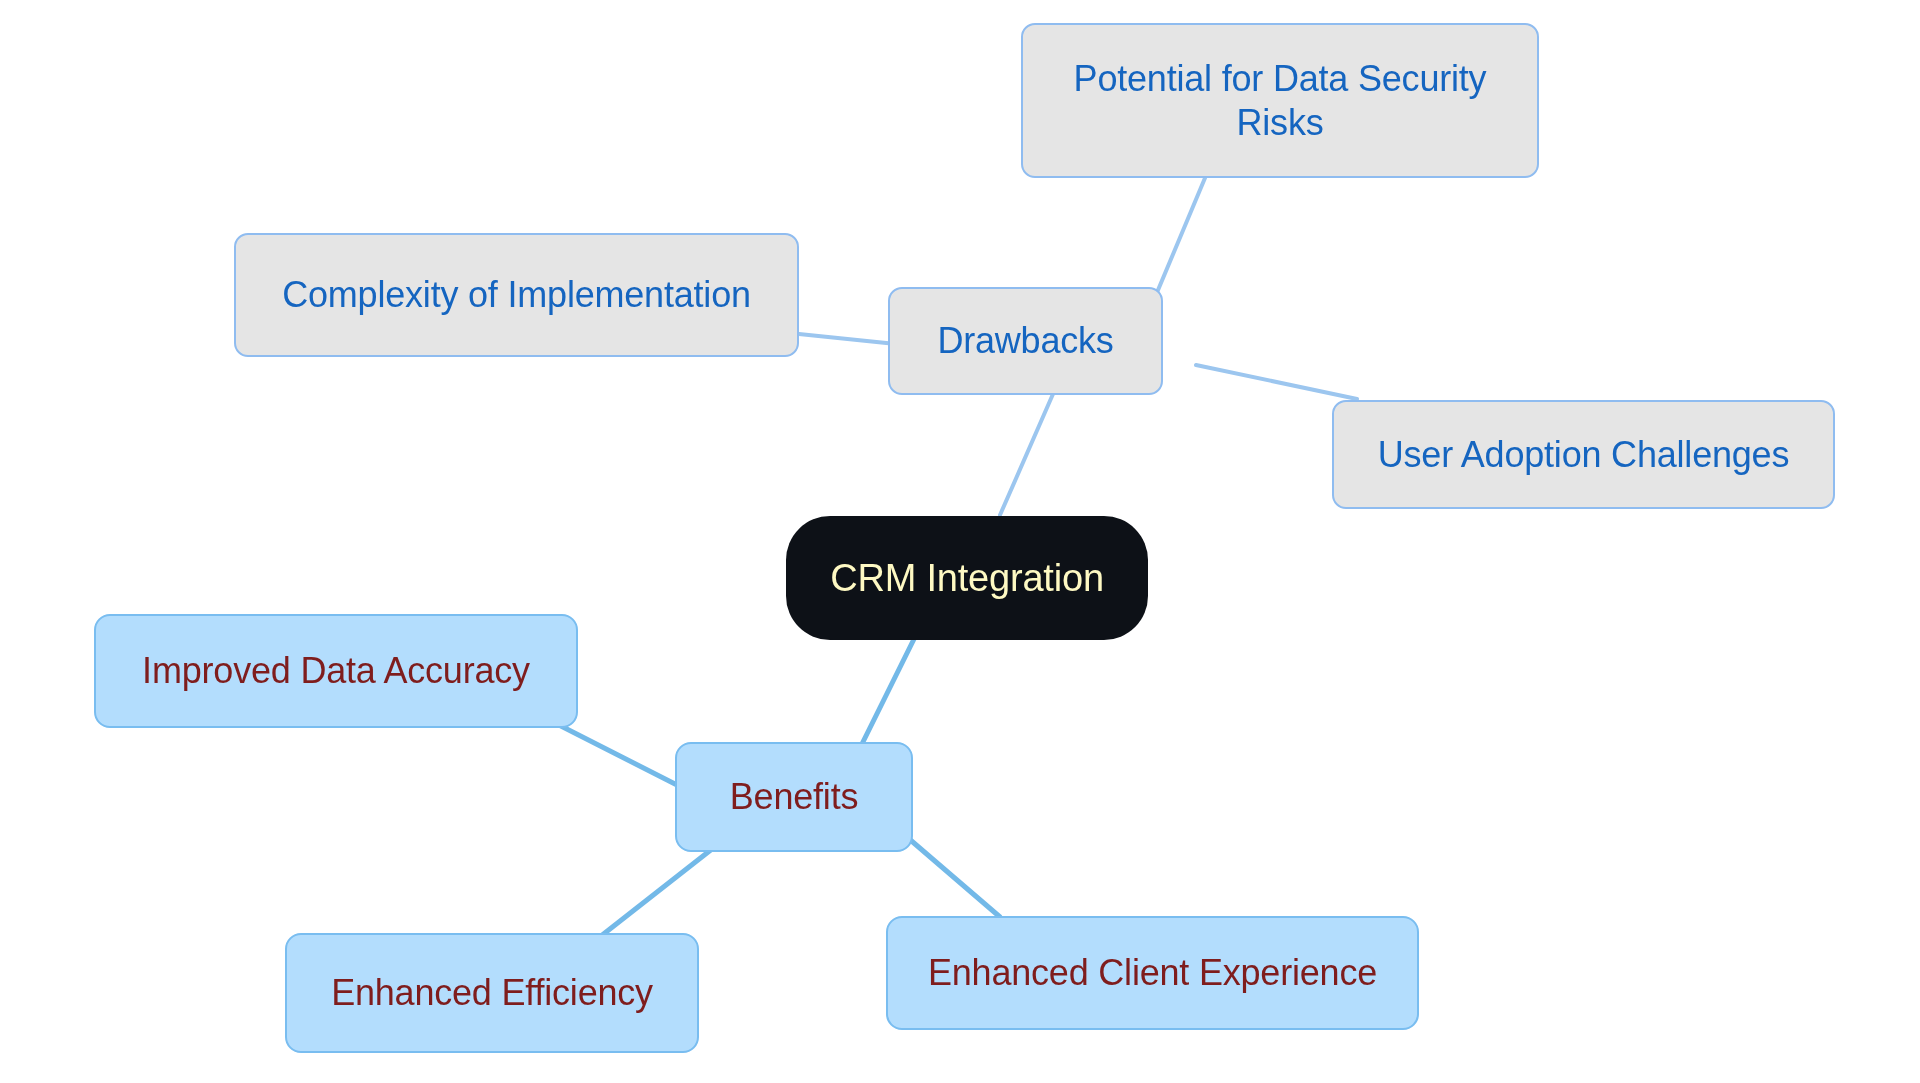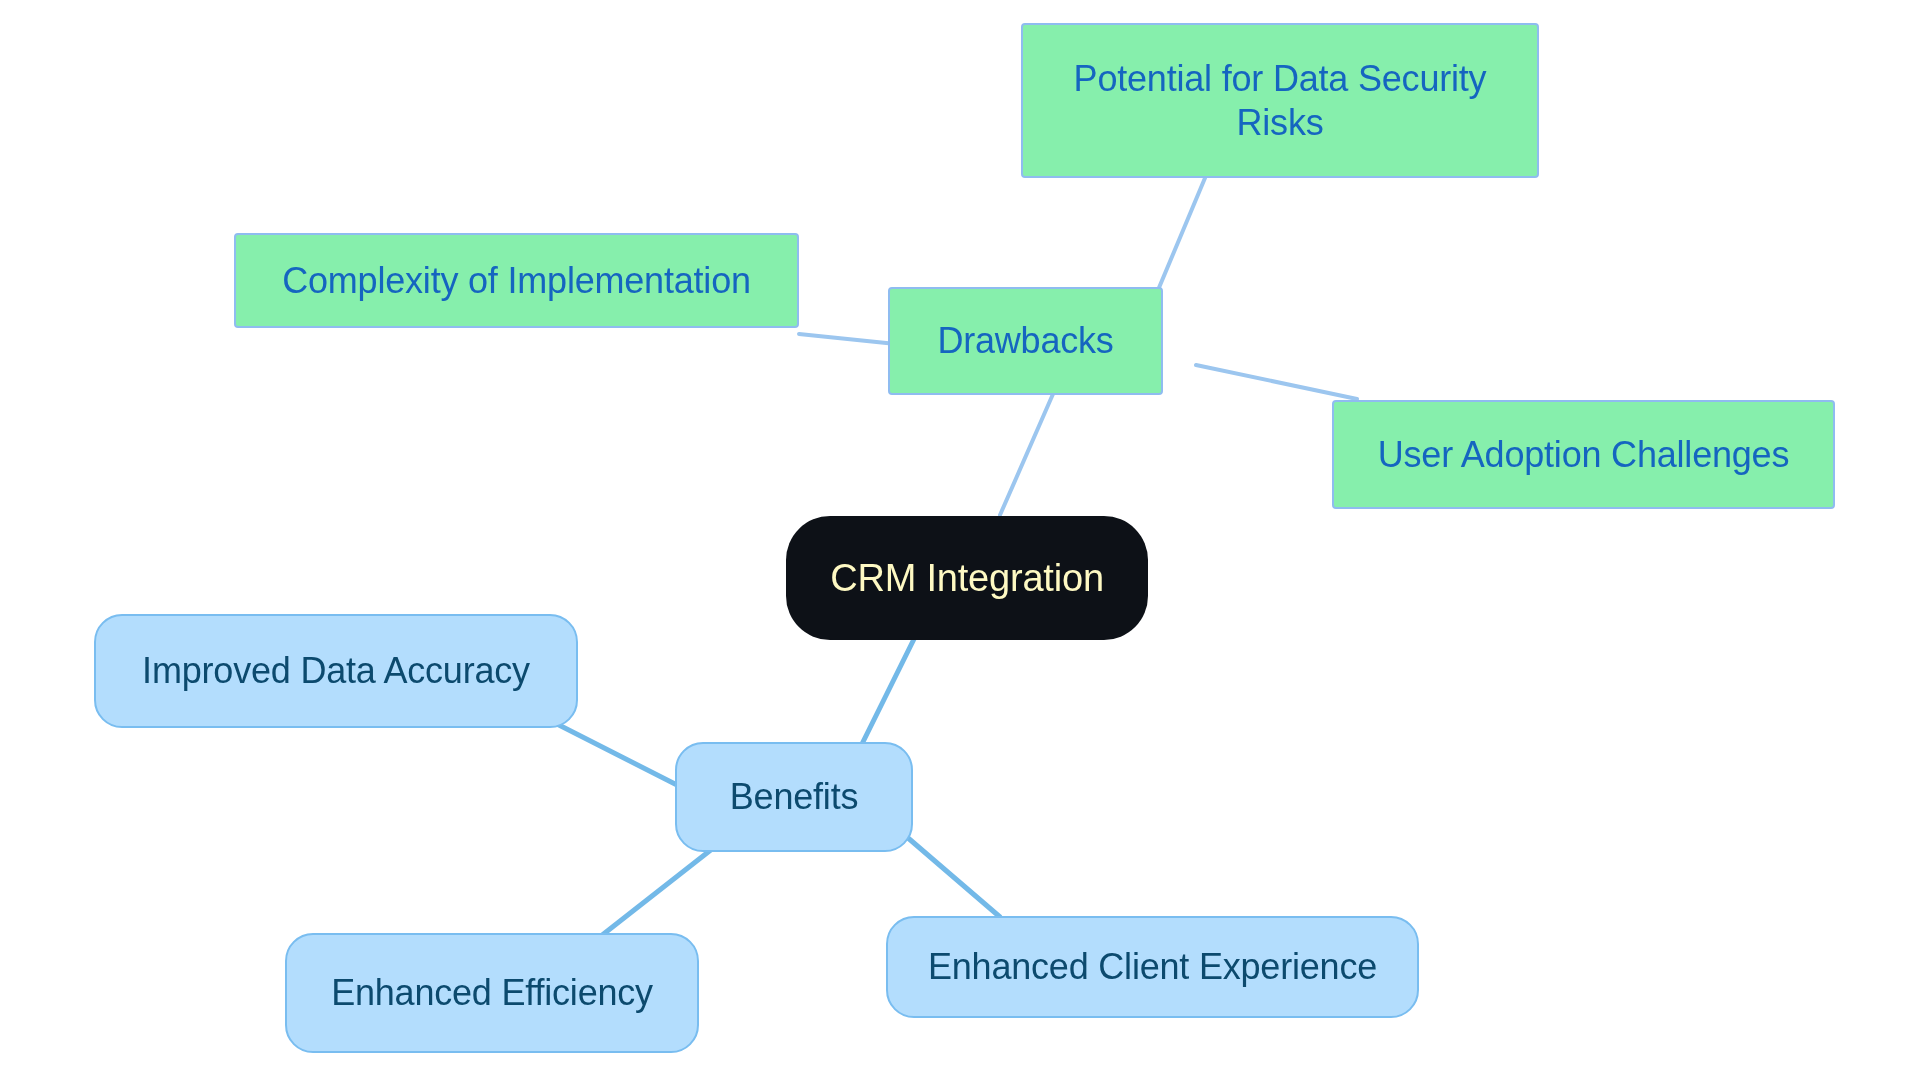--- a/index.html
+++ b/index.html
@@ -47,33 +47,33 @@
   .node.root {
     background: #0d1117;
     color: #fef9c3;
     border: none;
     border-radius: 44px;
     font-size: 38px;
     font-weight: 400;
   }
   
   .node.tier-drawbacks {
-    background: #86efac;
+    background: #e5e5e5;
     border: 2px solid #8fbcf0;
     color: #1565c0;
-    border-radius: 4px;
+    border-radius: 14px;
     font-size: 36px;
     font-weight: 400;
   }
   
   .node.tier-benefits {
     background: #b3ddfd;
     border: 2px solid #79bdf0;
-    color: #0c4a6e;
-    border-radius: 28px;
+    color: #7f1d1d;
+    border-radius: 16px;
     font-size: 36px;
     font-weight: 400;
   }
 </style>
 </head>
 <body>
 
 <div id="canvas">
 
   <svg id="edge-layer" viewBox="0 0 1920 1083" xmlns="http://www.w3.org/2000/svg">
@@ -92,33 +92,33 @@
   <div id="nodes">
       <div class="node root" style="left: 786px; top: 516px; width: 362px; height: 124px;">
         <span class="label">CRM Integration</span>
       </div>
       <div class="node tier-drawbacks" style="left: 888px; top: 287px; width: 275px; height: 108px;">
         <span class="label">Drawbacks</span>
       </div>
       <div class="node tier-drawbacks" style="left: 1021px; top: 23px; width: 518px; height: 155px;">
         <span class="label">Potential for Data Security Risks</span>
       </div>
-      <div class="node tier-drawbacks" style="left: 234px; top: 233px; width: 565px; height: 95px;">
+      <div class="node tier-drawbacks" style="left: 234px; top: 233px; width: 565px; height: 124px;">
         <span class="label">Complexity of Implementation</span>
       </div>
       <div class="node tier-drawbacks" style="left: 1332px; top: 400px; width: 503px; height: 109px;">
         <span class="label">User Adoption Challenges</span>
       </div>
       <div class="node tier-benefits" style="left: 675px; top: 742px; width: 238px; height: 110px;">
         <span class="label">Benefits</span>
       </div>
       <div class="node tier-benefits" style="left: 94px; top: 614px; width: 484px; height: 114px;">
         <span class="label">Improved Data Accuracy</span>
       </div>
       <div class="node tier-benefits" style="left: 285px; top: 933px; width: 414px; height: 120px; justify-content: center;">
         <span class="label">Enhanced Efficiency</span>
       </div>
-      <div class="node tier-benefits" style="left: 886px; top: 916px; width: 533px; height: 102px;">
+      <div class="node tier-benefits" style="left: 886px; top: 916px; width: 533px; height: 114px;">
         <span class="label">Enhanced Client Experience</span>
       </div>
     </div>
 
 </div>
 
 </body></html>

